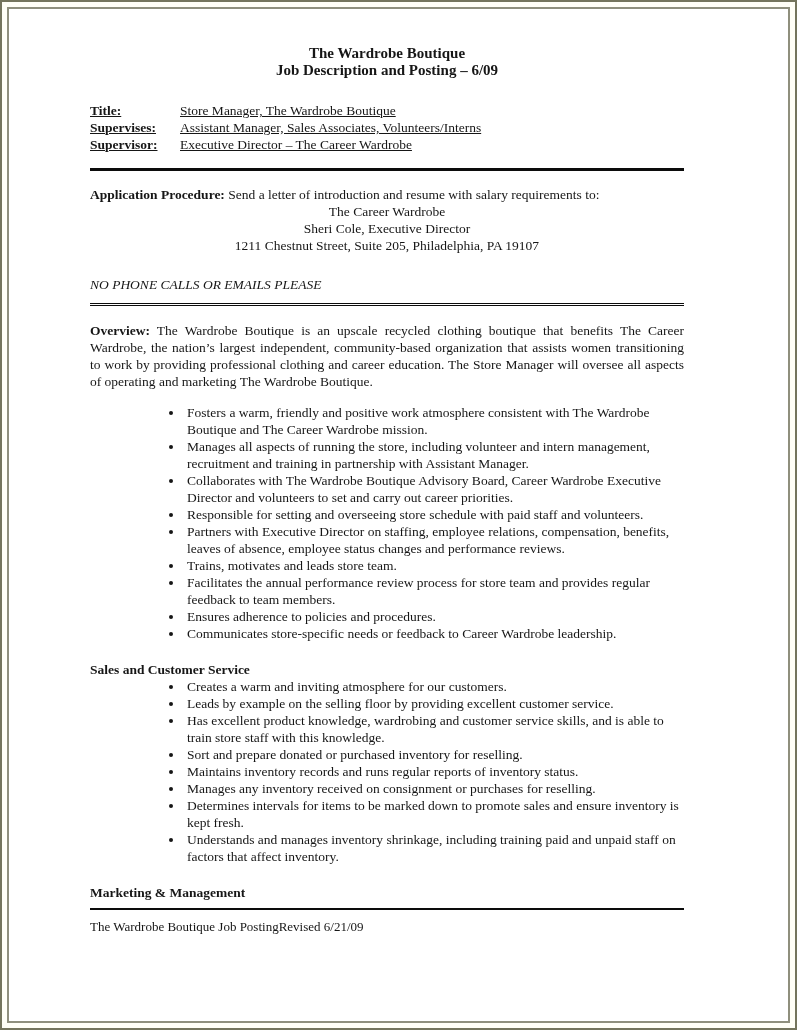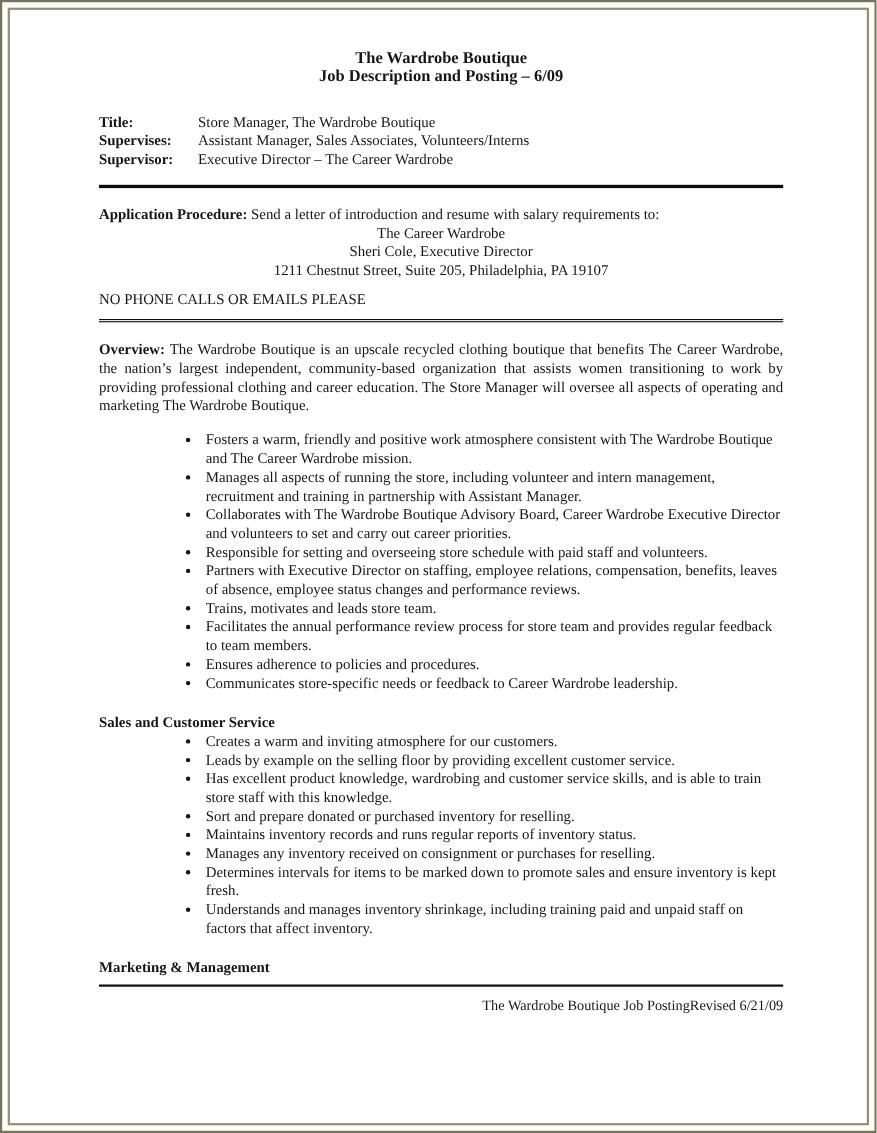--- a/index.html
+++ b/index.html
@@ -21,65 +21,65 @@
   .inner-frame {
     position: absolute;
     top: 5px; left: 5px; right: 5px; bottom: 5px;
     border: 2px solid #8f8f7d;
     background: #ffffff;
     box-sizing: border-box;
   }
   .content {
     position: absolute;
     top: 0; left: 0; right: 0; bottom: 0;
-    padding: 36px 76px 0 81px;
+    padding: 36px 104px 0 81px;
     font-size: 13.5px;
     line-height: 17px;
     box-sizing: border-box;
   }
   .doc-header { text-align: center; font-weight: bold; font-size: 15px; line-height: 17px; }
   .meta-block { margin-top: 24px; }
-  .meta-row { display: flex; line-height: 16.8px; }
+  .meta-row { display: flex; line-height: 16.8px; text-decoration: underline; }
   .meta-label { font-weight: bold; width: 90px; flex: 0 0 90px; }
   .rule-thick {
     margin-top: 15px;
     border: 0;
     border-top: 3px solid #0c0c0c;
   }
   .rule-double {
     margin-top: 10px;
     border: 0;
     border-top: 3px double #0c0c0c;
   }
   .rule-footer {
     border: 0;
     border-top: 2px solid #0c0c0c;
   }
   .app-block { margin-top: 15px; }
   .app-line b { font-weight: bold; }
   .centered { text-align: center; }
   .underlined { }
-  .no-calls { margin-top: 9px; }
+  .no-calls { margin-top: 22px; font-style: italic; }
   .overview { margin-top: 16px; text-align: justify; }
   .overview b { font-weight: bold; }
   .section-heading { font-weight: bold; margin-top: 19px; }
   ul.bullet-list {
     margin: 0;
     padding: 0 0 0 62px;
     list-style: disc outside;
   }
   ul.bullet-list li {
     padding-left: 3px;
     text-align: left;
     margin-left: 32px;
   }
   .footer { margin-top: 6px; }
   .footer-row {
     display: flex;
-    justify-content: flex-end;
+    justify-content: flex-start;
     font-size: 13px;
     padding-top: 2px;
   }
 </style>
 </head>
 <body>
 
 <div class="page">
   <div class="inner-frame">
     <div class="content">

